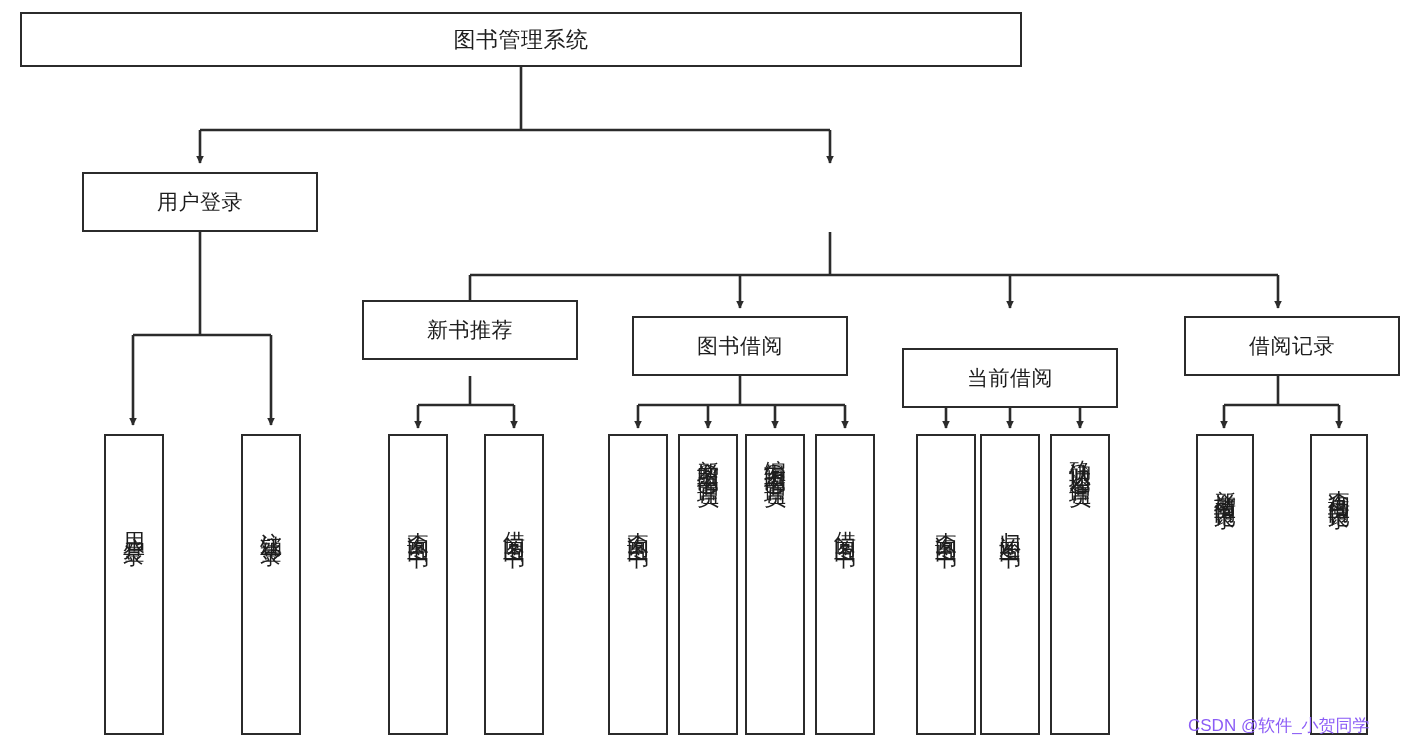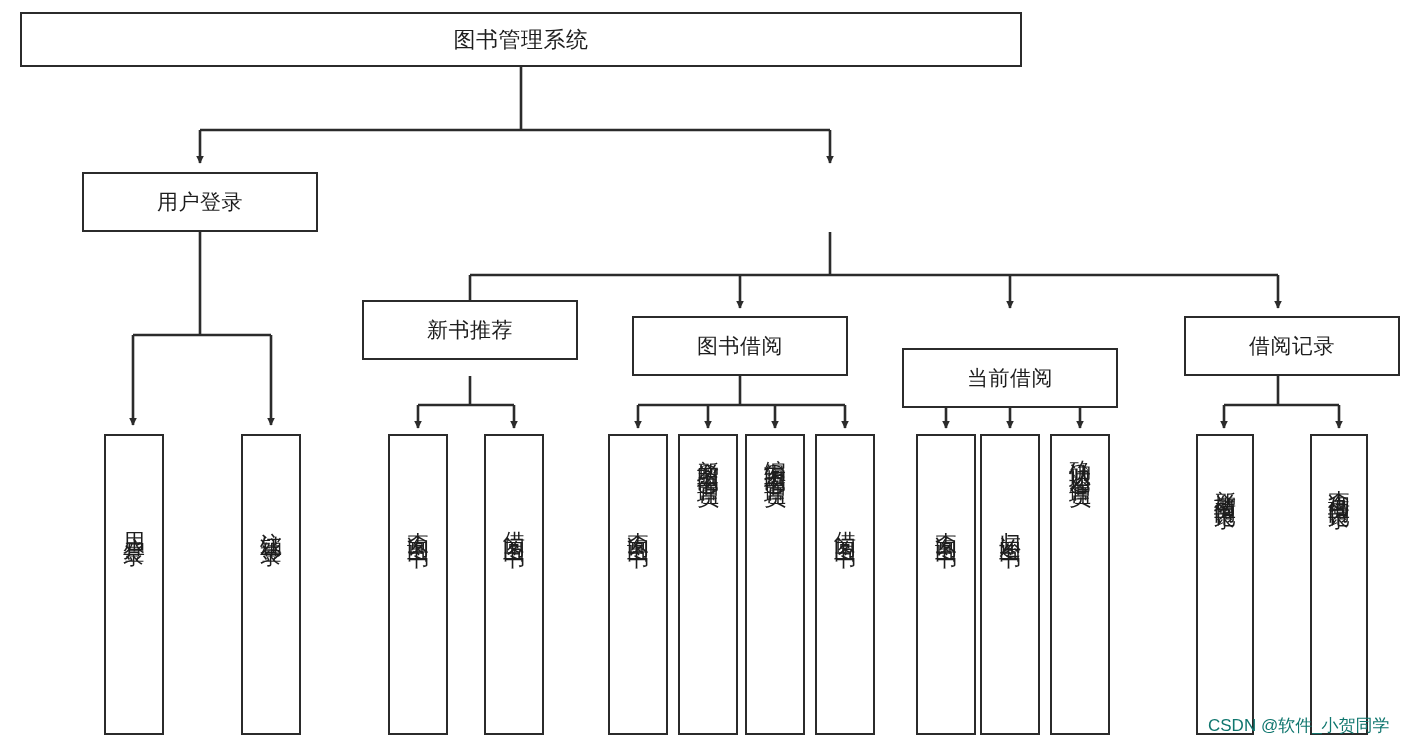--- a/index.html
+++ b/index.html
@@ -69,25 +69,24 @@
     height: auto;
   }
   .node.vert.tall .label {
     letter-spacing: 4px;
   }
   .watermark {
     position: absolute;
     left: 1188px;
     top: 714px;
     font-size: 17px;
-    color: #0f766e;
+    color: #8b5cf6;
     white-space: nowrap;
     z-index: 5;
     font-family: "Liberation Sans", "DejaVu Sans", sans-serif;
-    margin-left: 20px;
   }
 </style>
 </head>
 <body>
 
 <div id="canvas">
 
   <svg id="edges" viewBox="0 0 1405 747" width="1405" height="747" xmlns="http://www.w3.org/2000/svg">
     <defs>
       <marker id="arrow" markerWidth="9" markerHeight="9" refX="7.2" refY="4.5" orient="auto" markerUnits="userSpaceOnUse">

